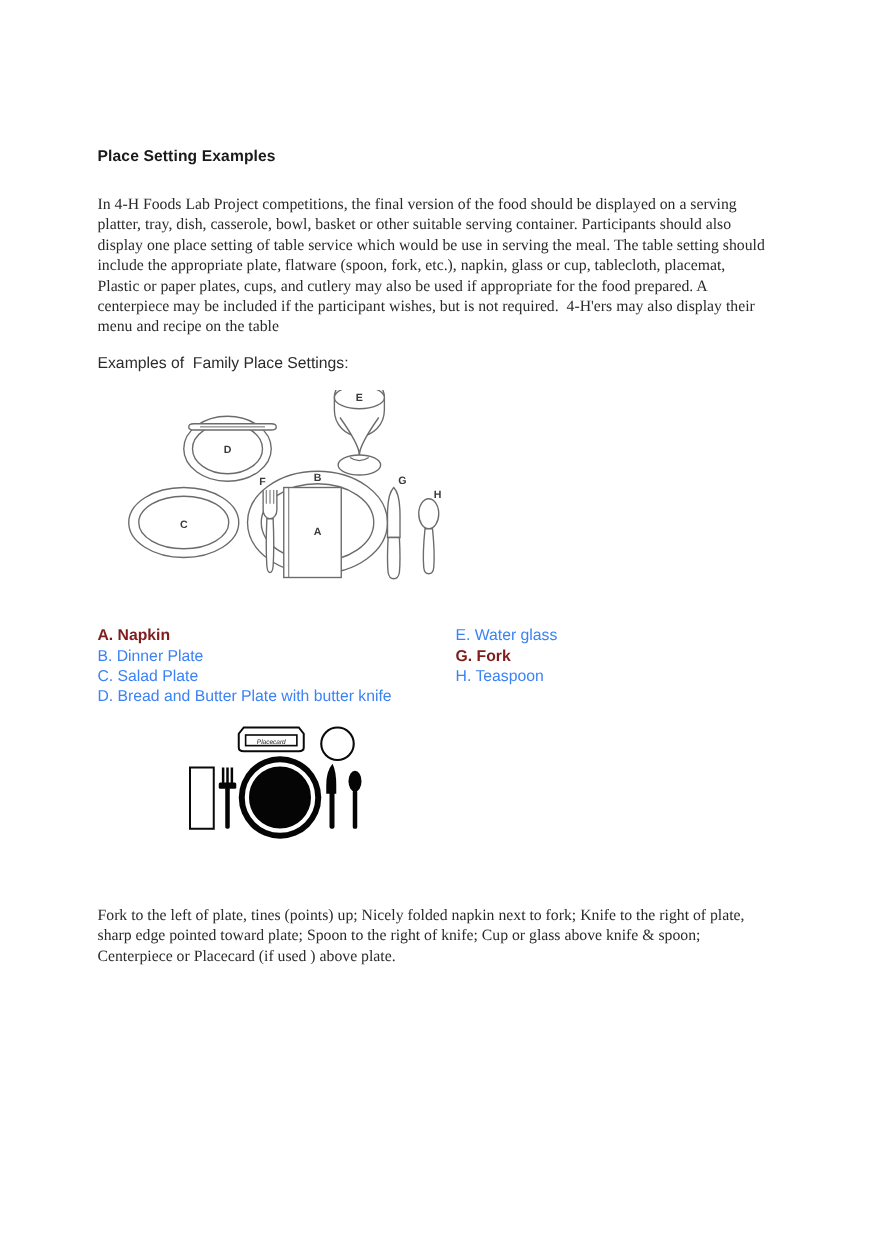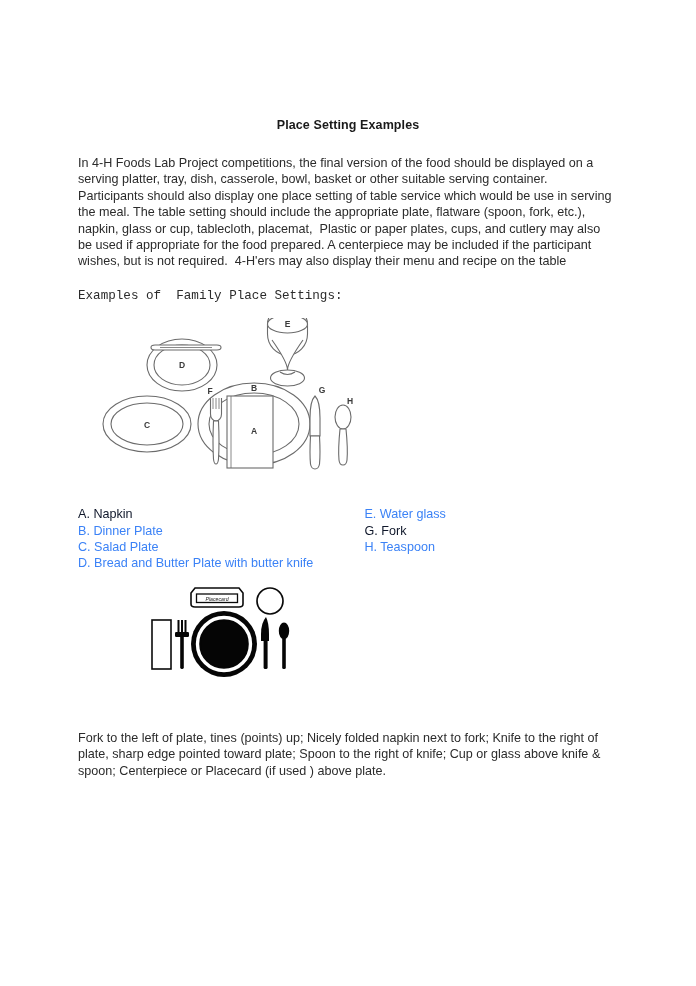--- a/index.html
+++ b/index.html
@@ -24,40 +24,39 @@
     top: 118px;
     width: 540px;
   }
   .doc-title {
     font-size: 12.5px;
     font-weight: bold;
     color: #1a1a1a;
     letter-spacing: 0.1px;
     margin: 0 0 22px 0;
     line-height: 1.2;
-    text-align: center;
   }
   .body-par {
     font-size: 12.6px;
     color: #2b2b2b;
     line-height: 16.4px;
     margin: 0;
     text-align: left;
     white-space: pre-wrap;
+    font-family: Liberation Serif, serif;
   }
   .par-intro {
     width: 536px;
   }
   .sub-label {
     font-size: 12.6px;
     color: #2b2b2b;
-    margin: 18px 0 0 0;
+    margin: 12px 0 0 0;
     line-height: 16.4px;
     white-space: pre-wrap;
-    font-family: Liberation Mono, monospace;
   }
 
   
   .figure-one {
     position: relative;
     margin: 14px 0 0 22px;
     width: 270px;
     height: 158px;
   }
   .figure-one svg { display: block; }
@@ -74,22 +73,22 @@
   }
   .legend-col-left { width: 282px; }
   .legend-col-right { width: 250px; }
   .legend-item {
     font-size: 12.6px;
     color: #3b82f6;
     line-height: 16.4px;
     white-space: pre;
   }
   .legend-item.bold {
-    font-weight: normal;
-    color: #0f172a;
+    font-weight: bold;
+    color: #7f1d1d;
   }
 
   
   .figure-two {
     position: relative;
     margin: 12px 0 0 68px;
     width: 170px;
     height: 96px;
   }
   .figure-two svg { display: block; }

